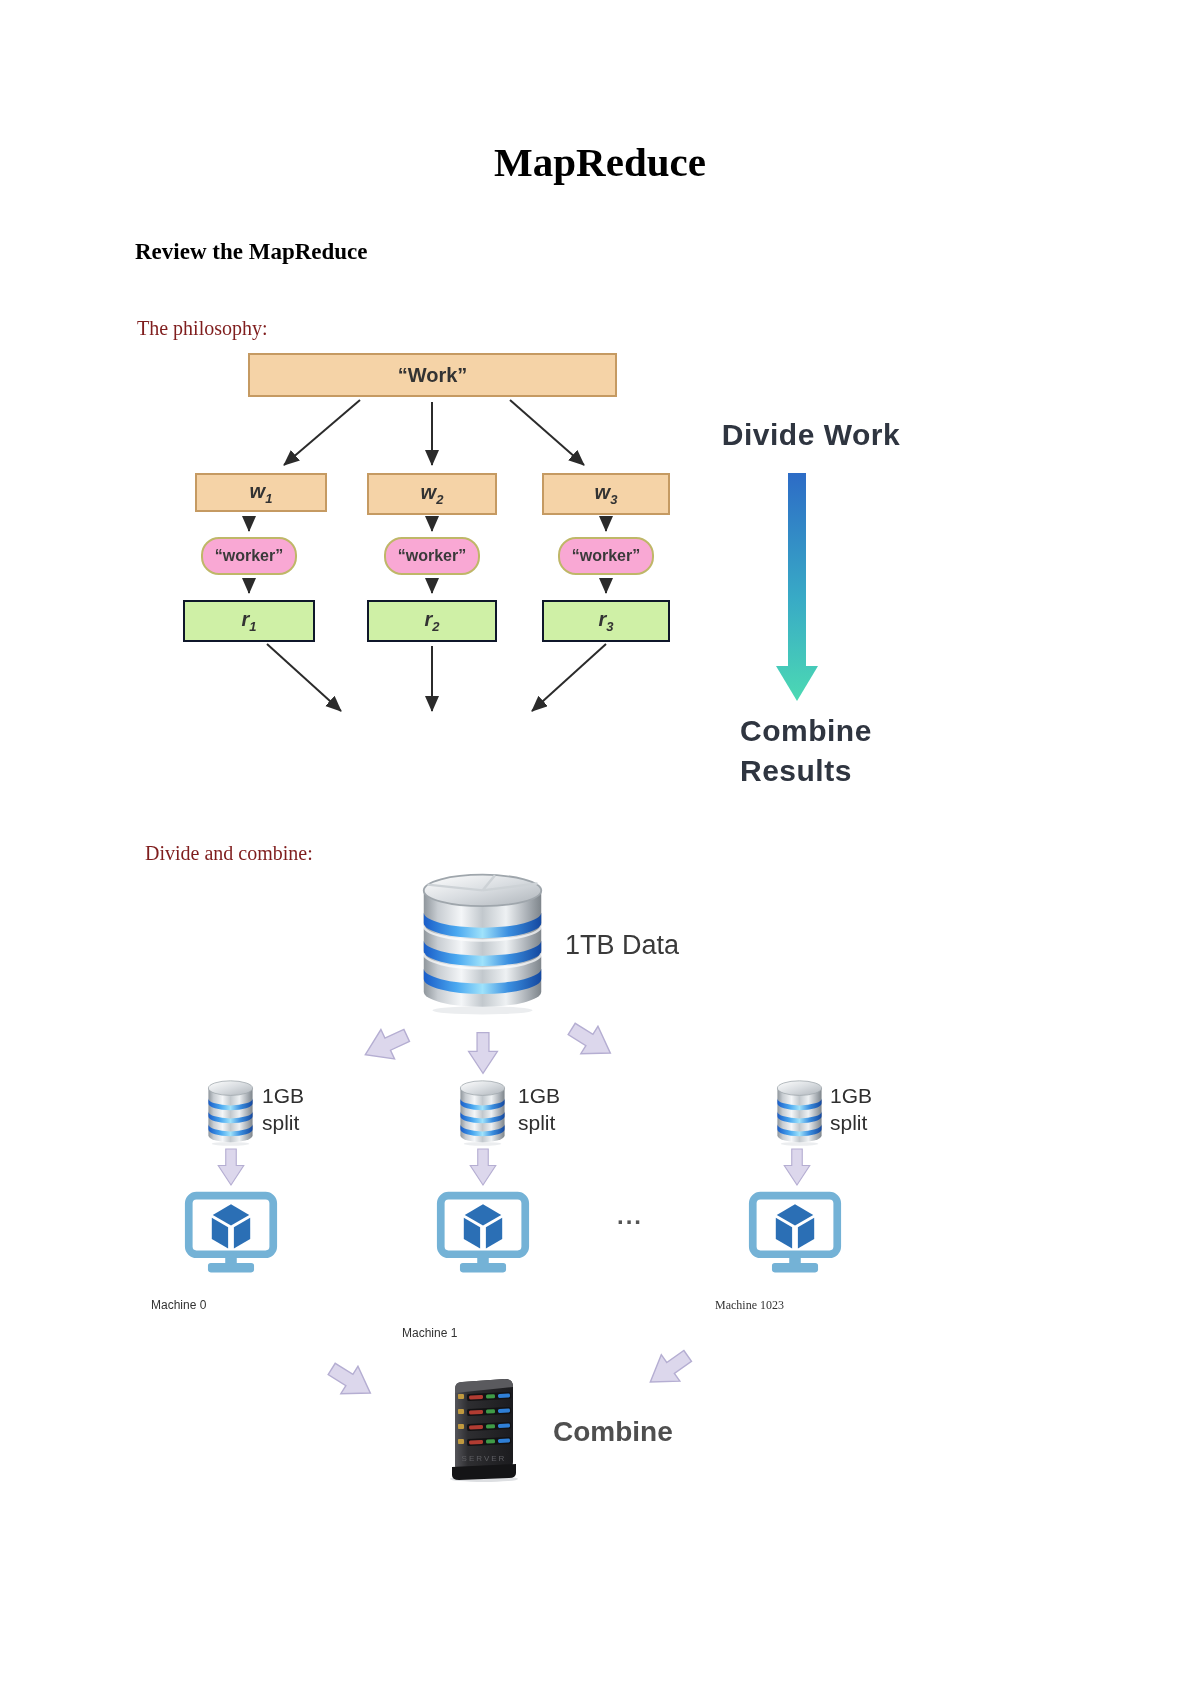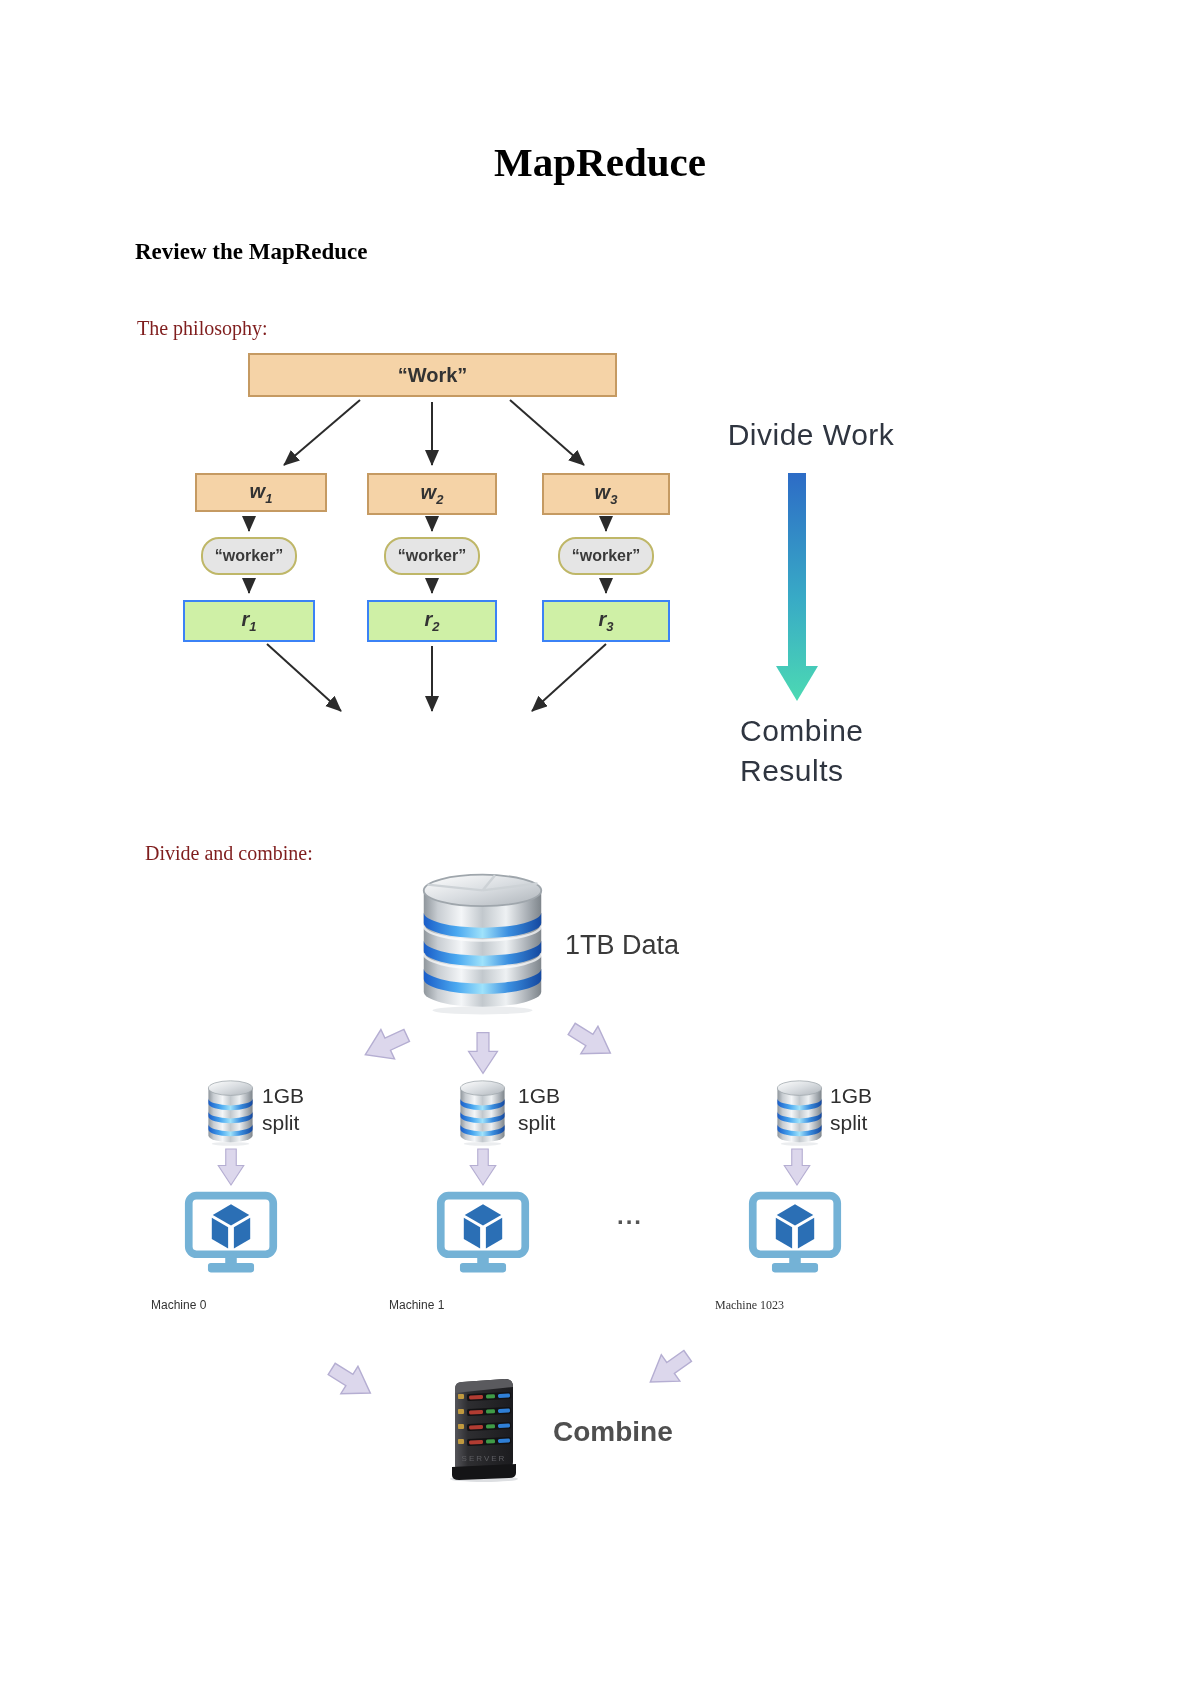--- a/index.html
+++ b/index.html
@@ -15,26 +15,26 @@
   .doc-para { position:absolute; font-family:"Liberation Serif", serif; font-size:20px; color:#7f1d1d; }
   .p1 { top:317px; left:137px; }
   .p2 { top:842px; left:145px; }
 
   
   .d1 { position:absolute; left:160px; top:340px; width:900px; height:460px; }
   .d1 .lines { position:absolute; left:0; top:0; }
   .box { position:absolute; display:flex; align-items:center; justify-content:center;
     font-weight:bold; color:#333; font-size:20px; }
   .work-style   { background:#f5d3a7; border:2px solid #c59a62; }
-  .worker-style { background:#e5e5e5; border:2px solid #bfb768; border-radius:18px;
+  .worker-style { background:#f9a8d4; border:2px solid #bfb768; border-radius:18px;
                   font-size:16px; font-weight:600; color:#3a3a3a; }
-  .result-style { background:#cff0a6; border:2px solid #3b82f6; }
+  .result-style { background:#cff0a6; border:2px solid #0f172a; }
   .vi { font-style:italic; }
   .vi sub { font-size:13px; font-style:italic; }
-  .side-label { position:absolute; font-weight:400; color:#2f3540; font-size:30px; letter-spacing:0.5px; }
+  .side-label { position:absolute; font-weight:700; color:#2f3540; font-size:30px; letter-spacing:0.5px; }
   .divide-label { left:521px; top:78px; width:260px; text-align:center; }
   .combine-label-1 { left:580px; top:374px; }
   .combine-label-2 { left:580px; top:414px; }
 
   
   .d2 { position:absolute; left:150px; top:860px; width:900px; height:710px; }
   .d2 .abs { position:absolute; }
   .lbl-1tb { left:415px; top:70px; font-size:27px; color:#3a3a3a; }
   .split-lbl { font-size:21px; color:#2f2f2f; line-height:27px; }
   .machine-lbl { top:438px; width:160px; text-align:left; font-size:12px; color:#333; }
@@ -251,21 +251,21 @@
     <svg class="abs" style="left:597px; top:330px;" width="96" height="92" viewBox="0 0 100 92">
       <rect x="6" y="4" width="88" height="61" rx="8" fill="#ffffff" stroke="#74b2d6" stroke-width="8"></rect>
       <polygon points="50,13 69,24 50,35 31,24" fill="#2b6fb5"></polygon>
       <polygon points="30,27 47,37 47,59 30,49" fill="#2b6fb5"></polygon>
       <polygon points="70,27 53,37 53,59 70,49" fill="#2b6fb5"></polygon>
       <rect x="44" y="64" width="12" height="11" fill="#74b2d6"></rect>
       <rect x="26" y="74" width="48" height="10" rx="3" fill="#74b2d6"></rect>
     </svg>
 
     <div class="abs machine-lbl" style="left:1px;">Machine 0</div>
-    <div class="abs machine-lbl" style="left:239px;">Machine 1</div>
+    <div class="abs machine-lbl" style="left:252px;margin-top:28px;">Machine 1</div>
     <div class="abs machine-lbl" style="left:565px;font-family:Liberation Serif, serif;">Machine 1023</div>
 
     <svg class="abs rot" style="left:182px; top:494px; transform:rotate(-58deg);" width="38" height="54" viewBox="0 0 40 52">
       <polygon points="13,2 27,2 27,24 37,24 20,50 3,24 13,24" fill="#dcd7ec" stroke="#b5aed2" stroke-width="1.5"></polygon>
     </svg>
     <svg class="abs rot" style="left:500px; top:482px; transform:rotate(55deg);" width="38" height="54" viewBox="0 0 40 52">
       <polygon points="13,2 27,2 27,24 37,24 20,50 3,24 13,24" fill="#dcd7ec" stroke="#b5aed2" stroke-width="1.5"></polygon>
     </svg>
 
     <svg class="abs" style="left:295px; top:516px;" width="78" height="108" viewBox="0 0 78 106">

